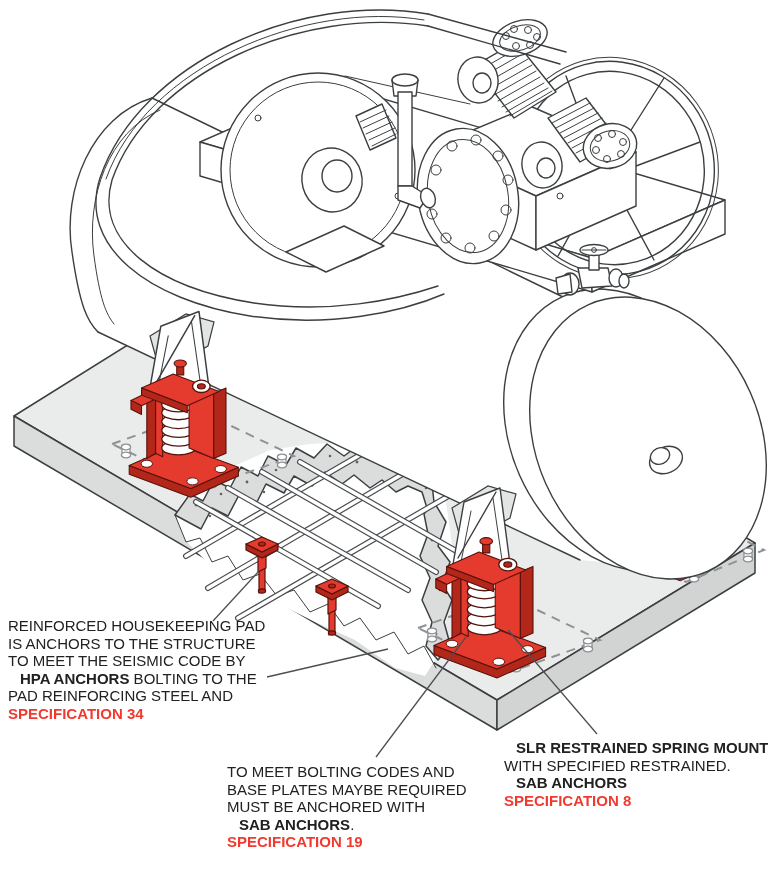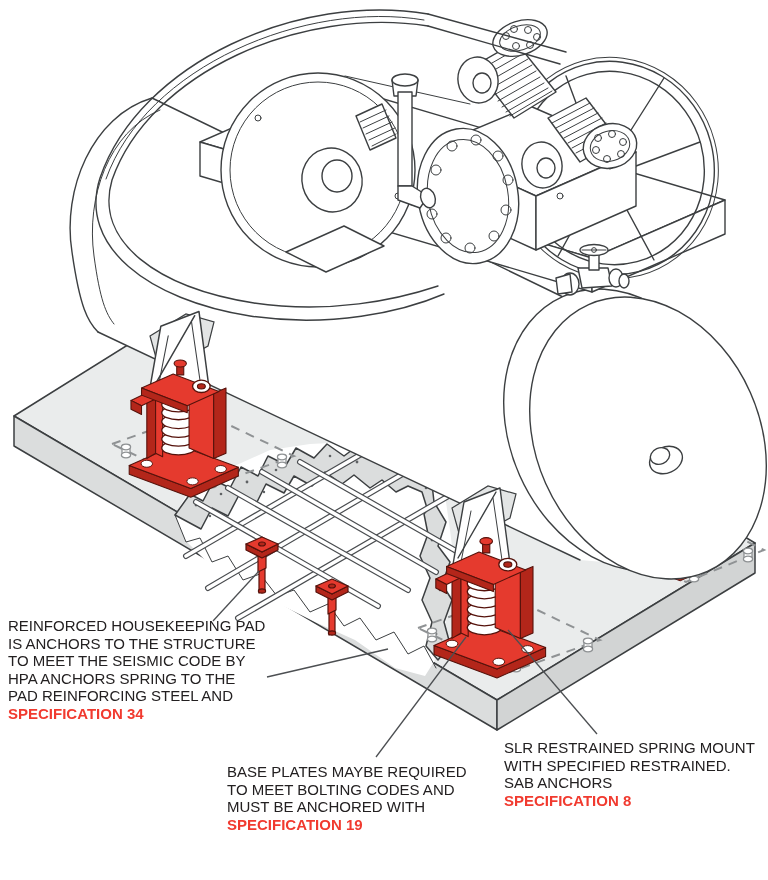--- a/index.html
+++ b/index.html
@@ -20,21 +20,21 @@
   .hole{fill:#fff;stroke:var(--red-deep);stroke-width:1.1;}
   .spring{fill:#fff;stroke:var(--red-deep);stroke-width:1.5;}
   .dash{fill:none;stroke:var(--dash);stroke-width:2;stroke-dasharray:9 7;}
   .pbolt{fill:#fff;stroke:var(--dash);stroke-width:1.3;}
   .rebo{stroke:var(--rebar);stroke-width:6;stroke-linecap:round;fill:none;}
   .rebi{stroke:#fff;stroke-width:3.6;stroke-linecap:round;fill:none;}
   .leader{stroke:var(--leader);stroke-width:1.3;fill:none;}
   .dot{fill:var(--concrete);stroke:none;}
   
   .ann{position:absolute;font-size:15px;line-height:17.6px;color:#232021;white-space:nowrap;}
-  .ann .b{font-weight:normal;}
+  .ann .b{font-weight:bold;margin-left:12px;}
   .ann .spec{font-weight:bold;color:var(--spec-red);}
 </style>
 </head>
 <body>
 
 <div class="stage">
 <svg width="768" height="880" viewBox="0 0 768 880">
 
   <defs>
 
@@ -353,29 +353,30 @@
     <line class="leader" x1="267" y1="677" x2="388" y2="649"></line>
     <line class="leader" x1="376" y1="757" x2="466" y2="637"></line>
     <line class="leader" x1="597" y1="734" x2="508" y2="630"></line>
   </g>
 </svg>
 
 <div class="ann" style="left:8px;top:617px;">
   <div><span>REINFORCED HOUSEKEEPING PAD</span></div>
   <div><span>IS ANCHORS TO THE STRUCTURE</span></div>
   <div><span>TO MEET THE SEISMIC CODE BY</span></div>
-  <div><span class="b">HPA ANCHORS</span><span> SPRING TO THE</span></div>
+  <div><span class="b">HPA ANCHORS</span><span> BOLTING TO THE</span></div>
   <div><span>PAD REINFORCING STEEL AND</span></div>
   <div class="spec">SPECIFICATION 34</div>
 </div>
 
 <div class="ann" style="left:227px;top:763px;">
+  <div><span>TO MEET BOLTING CODES AND</span></div>
   <div><span>BASE PLATES MAYBE REQUIRED</span></div>
-  <div><span>TO MEET BOLTING CODES AND</span></div>
   <div><span>MUST BE ANCHORED WITH</span></div>
+  <div><span class="b">SAB ANCHORS</span><span>.</span></div>
   <div class="spec">SPECIFICATION 19</div>
 </div>
 
 <div class="ann" style="left:504px;top:739px;">
   <div><span class="b">SLR RESTRAINED SPRING MOUNT</span></div>
   <div><span>WITH SPECIFIED RESTRAINED.</span></div>
   <div><span class="b">SAB ANCHORS</span></div>
   <div class="spec">SPECIFICATION 8</div>
 </div>
 </div>

